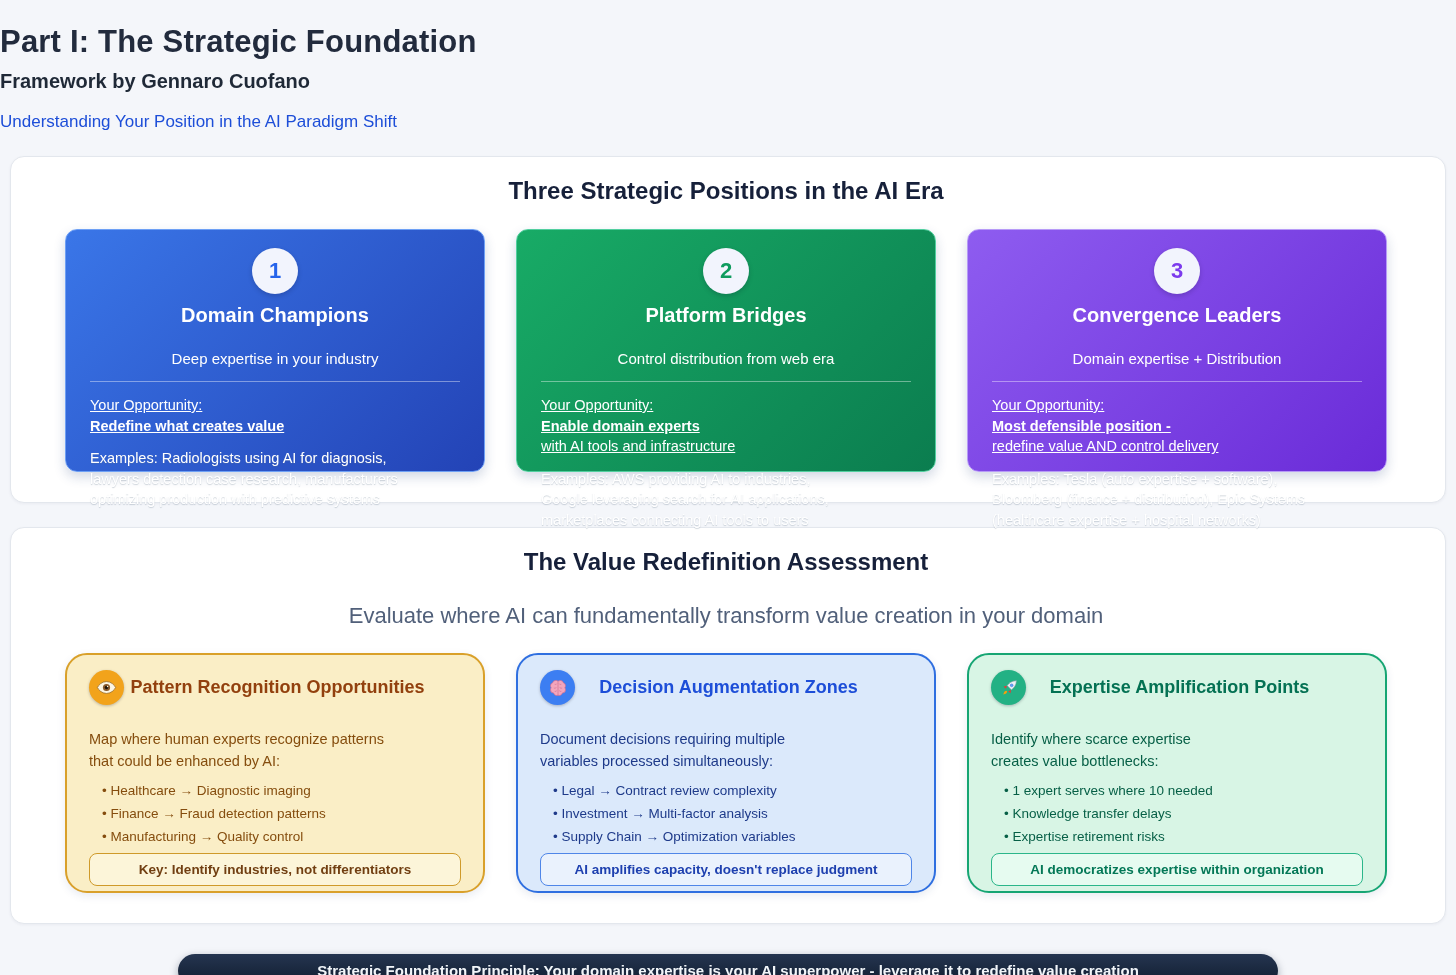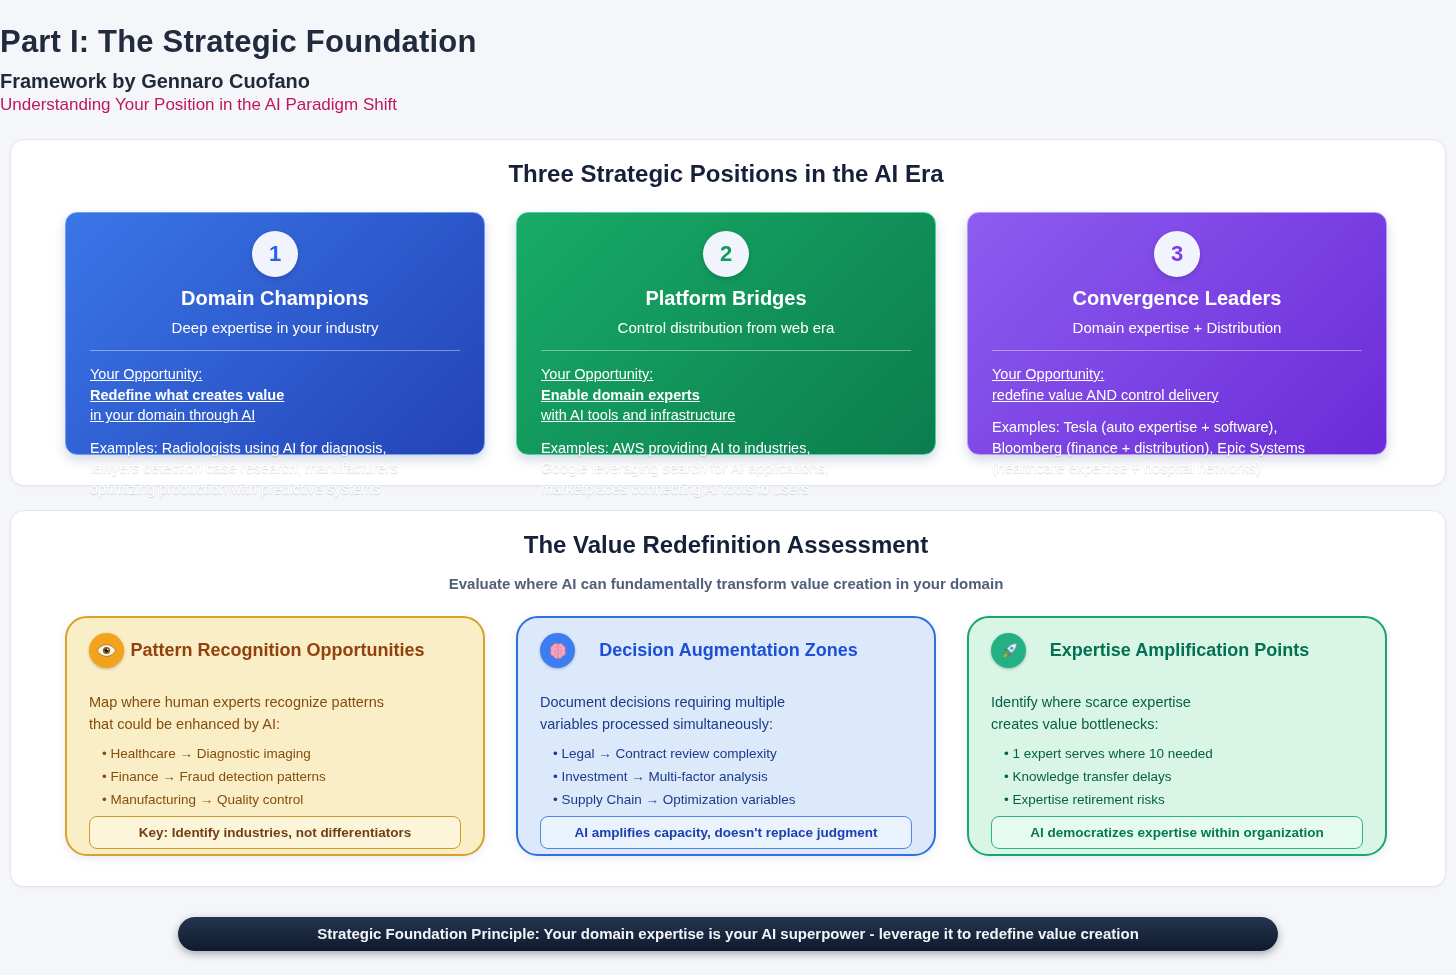--- a/index.html
+++ b/index.html
@@ -5,32 +5,32 @@
   * { margin: 0; padding: 0; box-sizing: border-box; }
   html, body { width: 1456px; min-height: 975px; }
   body {
     background: #f4f6fa;
     font-family: "Liberation Sans", sans-serif;
     color: #1c2540;
   }
   .header { padding-top: 24px; }
   .header h1 { font-size: 31px; font-weight: bold; color: #222b3d; letter-spacing: 0.2px; }
   .header h2 { font-size: 20px; font-weight: bold; color: #1f2937; margin-top: 10px; }
-  .header .tagline { font-size: 17px; color: #be185d; margin-top: 2px; font-weight: normal; }
+  .header .tagline { font-size: 17px; color: #1d4ed8; margin-top: 19px; font-weight: normal; }
 
   .panel {
     background: #ffffff;
     border: 1px solid #e3e7ed;
     border-radius: 14px;
     margin: 24px 10px 0 10px;
     padding: 20px 4px 30px 0;
     box-shadow: 0 1px 3px rgba(30,45,80,0.05);
   }
   .panel-heading { text-align: center; font-size: 24px; font-weight: bold; color: #16203a; }
-  .panel-subheading { text-align: center; font-size: 15px; color: #51607a; margin-top: 16px; font-weight: bold; }
+  .panel-subheading { text-align: center; font-size: 22px; color: #51607a; margin-top: 27px; }
 
   .cards-row { display: flex; justify-content: center; gap: 31px; margin-top: 24px; }
 
   
   .pos-card {
     width: 420px; height: 243px;
     border-radius: 12px;
     color: #ffffff;
     padding: 13px 24px 0 24px;
     box-shadow: 0 5px 12px rgba(30,60,120,0.20);
@@ -46,21 +46,21 @@
     margin: 5px auto 10px auto;
     display: flex; align-items: center; justify-content: center;
     font-size: 22px; font-weight: bold;
     box-shadow: 0 2px 5px rgba(0,0,30,0.18);
   }
   .pos-card.blue   .num-badge { color: #2563eb; }
   .pos-card.green  .num-badge { color: #0f9b5e; }
   .pos-card.purple .num-badge { color: #7c3aed; }
 
   .pos-title { text-align: center; font-size: 20px; font-weight: bold; }
-  .pos-sub   { text-align: center; font-size: 15px; margin-top: 9px; }
+  .pos-sub   { text-align: center; font-size: 15px; margin-top: 23px; }
   .pos-divider { border: none; border-top: 1px solid rgba(255,255,255,0.4); margin: 14px 0 13px 0; }
 
   .opp { font-size: 14.5px; line-height: 1.42; text-decoration: underline; }
   .opp .opp-bold { font-weight: bold; }
   .opp span { display: block; }
   .examples {
     font-size: 14.5px; line-height: 1.42; margin-top: 12px;
     white-space: pre-line;
     text-shadow: 0 1px 1px rgba(95,115,135,0.30);
   }
@@ -137,21 +137,20 @@
   <div class="cards-row">
 
     <div class="pos-card blue">
       <div class="num-badge">1</div>
       <div class="pos-title">Domain Champions</div>
       <div class="pos-sub">Deep expertise in your industry</div>
       <hr class="pos-divider">
       <div class="opp">
         <span>Your Opportunity:</span>
         <span class="opp-bold">Redefine what creates value</span>
-        <span>in your domain through AI</span>
       </div>
       <div class="examples">Examples: Radiologists using AI for diagnosis,
 lawyers detection case research, manufacturers
 optimizing production with predictive systems</div>
     </div>
 
     <div class="pos-card green">
       <div class="num-badge">2</div>
       <div class="pos-title">Platform Bridges</div>
       <div class="pos-sub">Control distribution from web era</div>
@@ -166,20 +165,21 @@
 marketplaces connecting AI tools to users</div>
     </div>
 
     <div class="pos-card purple">
       <div class="num-badge">3</div>
       <div class="pos-title">Convergence Leaders</div>
       <div class="pos-sub">Domain expertise + Distribution</div>
       <hr class="pos-divider">
       <div class="opp">
         <span>Your Opportunity:</span>
+        <span class="opp-bold">Most defensible position -</span>
         <span>redefine value AND control delivery</span>
       </div>
       <div class="examples">Examples: Tesla (auto expertise + software),
 Bloomberg (finance + distribution), Epic Systems
 (healthcare expertise + hospital networks)</div>
     </div>
 
   </div>
 </div>
 

